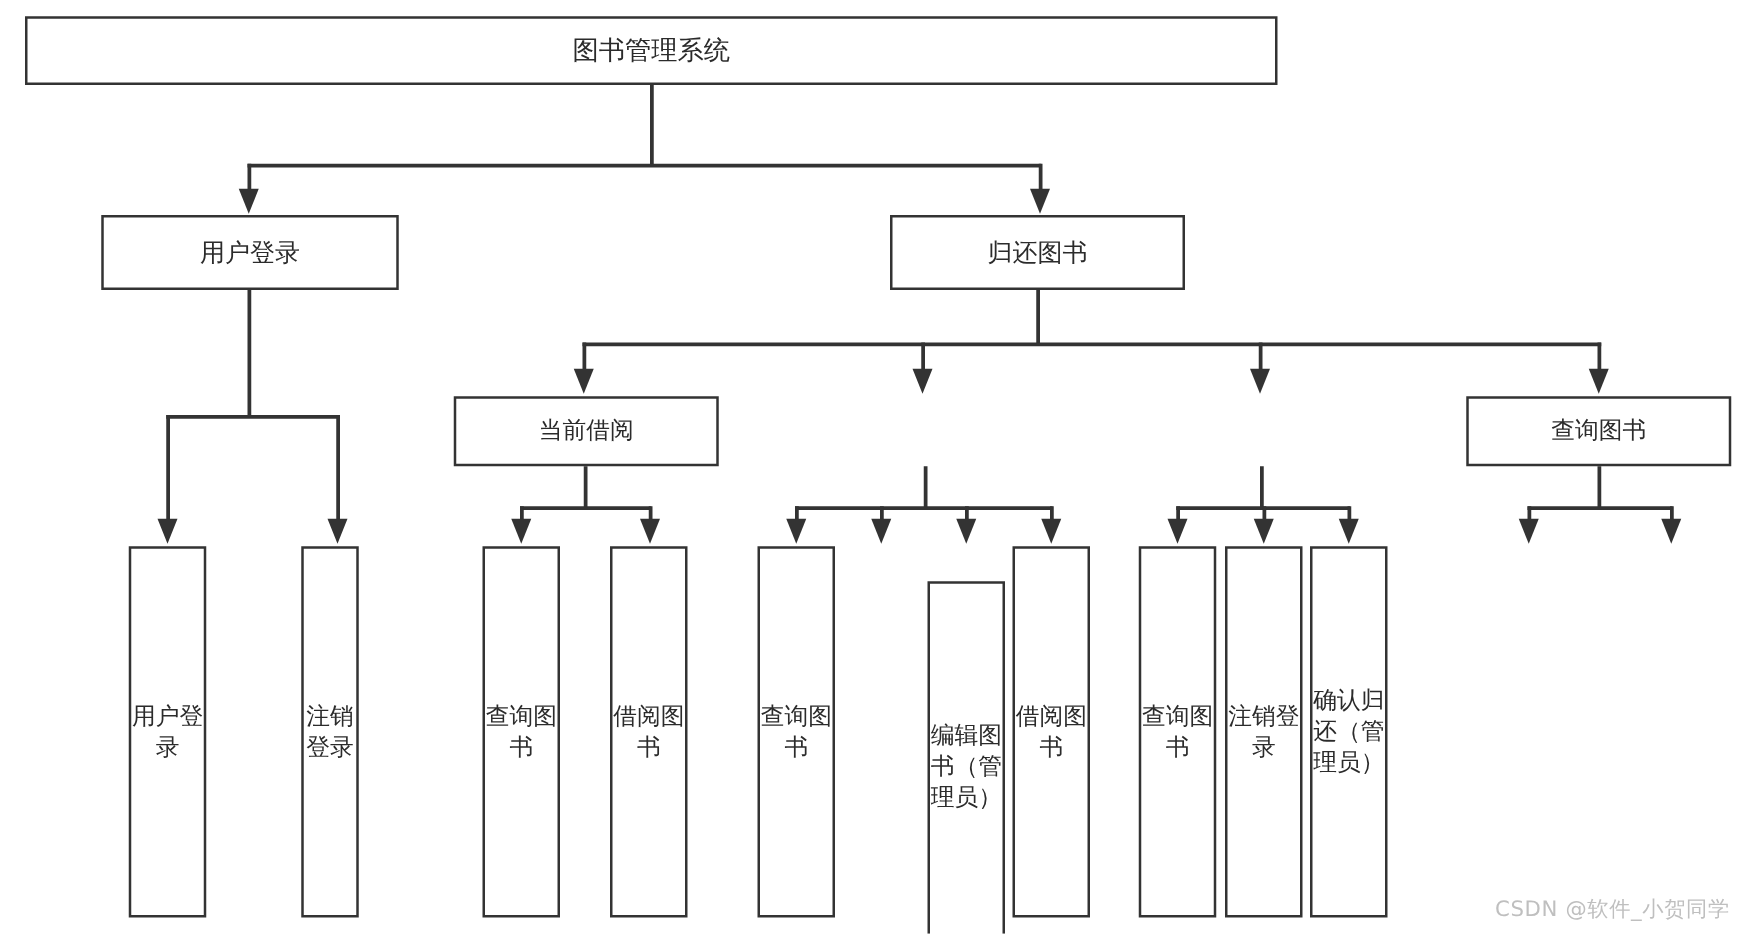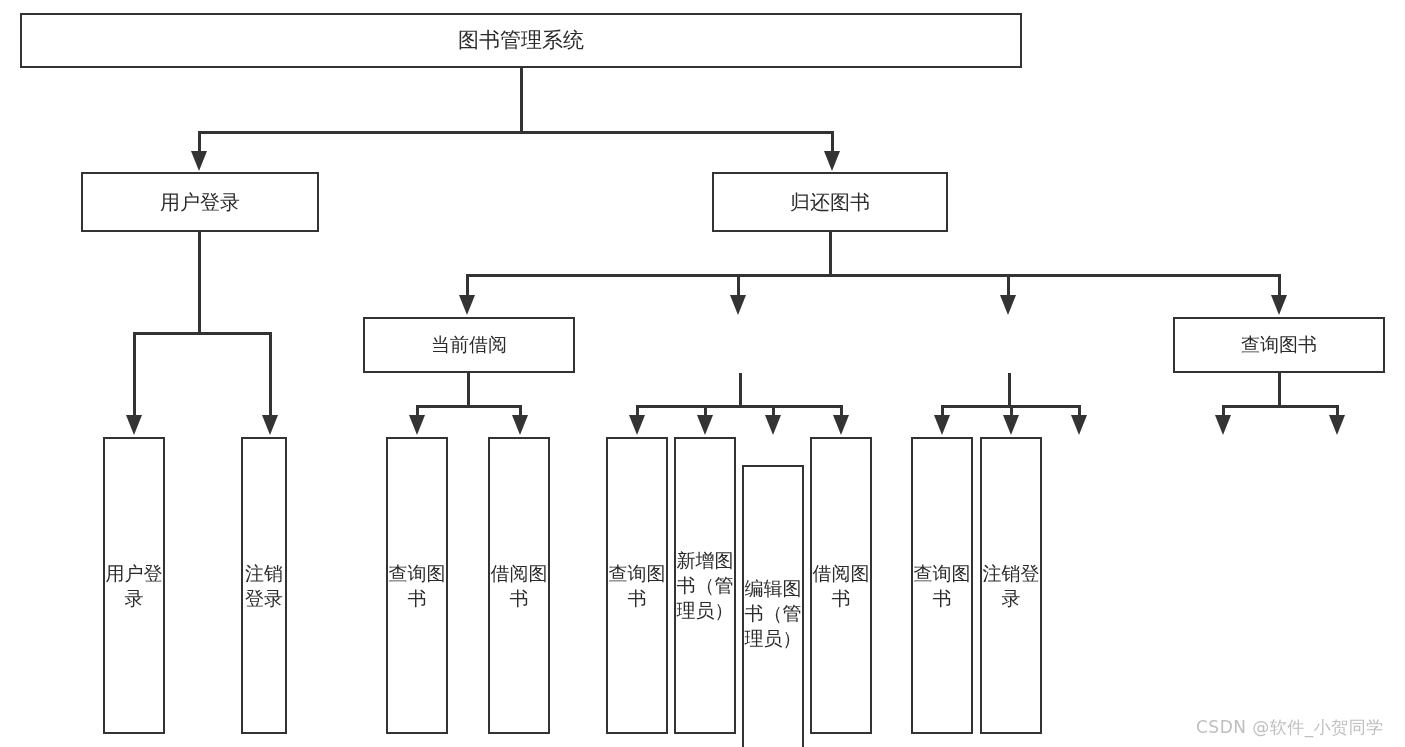--- a/index.html
+++ b/index.html
@@ -161,33 +161,33 @@
   <div class="node leaf" style="left:386px;top:437px;width:62px;height:297px;">
     <span class="vtext">查询图书</span>
   </div>
   <div class="node leaf" style="left:488px;top:437px;width:62px;height:297px;">
     <span class="vtext">借阅图书</span>
   </div>
 
   <div class="node leaf" style="left:606px;top:437px;width:62px;height:297px;">
     <span class="vtext">查询图书</span>
   </div>
-  <div class="node leaf" style="left:674px;top:437px;width:62px;height:297px;">
-    <span class="vtext">新增图书（管理员）</span>
-  </div>
   <div class="node leaf" style="left:742px;top:437px;width:62px;height:297px;margin-top:28px;">
     <span class="vtext">编辑图书（管理员）</span>
   </div>
   <div class="node leaf" style="left:810px;top:437px;width:62px;height:297px;">
     <span class="vtext">借阅图书</span>
   </div>
 
   <div class="node leaf" style="left:911px;top:437px;width:62px;height:297px;">
     <span class="vtext">查询图书</span>
   </div>
   <div class="node leaf" style="left:980px;top:437px;width:62px;height:297px;">
     <span class="vtext">注销登录</span>
   </div>
+  <div class="node leaf" style="left:1048px;top:437px;width:62px;height:297px;">
+    <span class="vtext">确认归还（管理员）</span>
+  </div>
 
 
   <div class="watermark" style="left:1196px;top:716px;">CSDN @软件_小贺同学</div>
 
 </div>
 
 </body></html>

